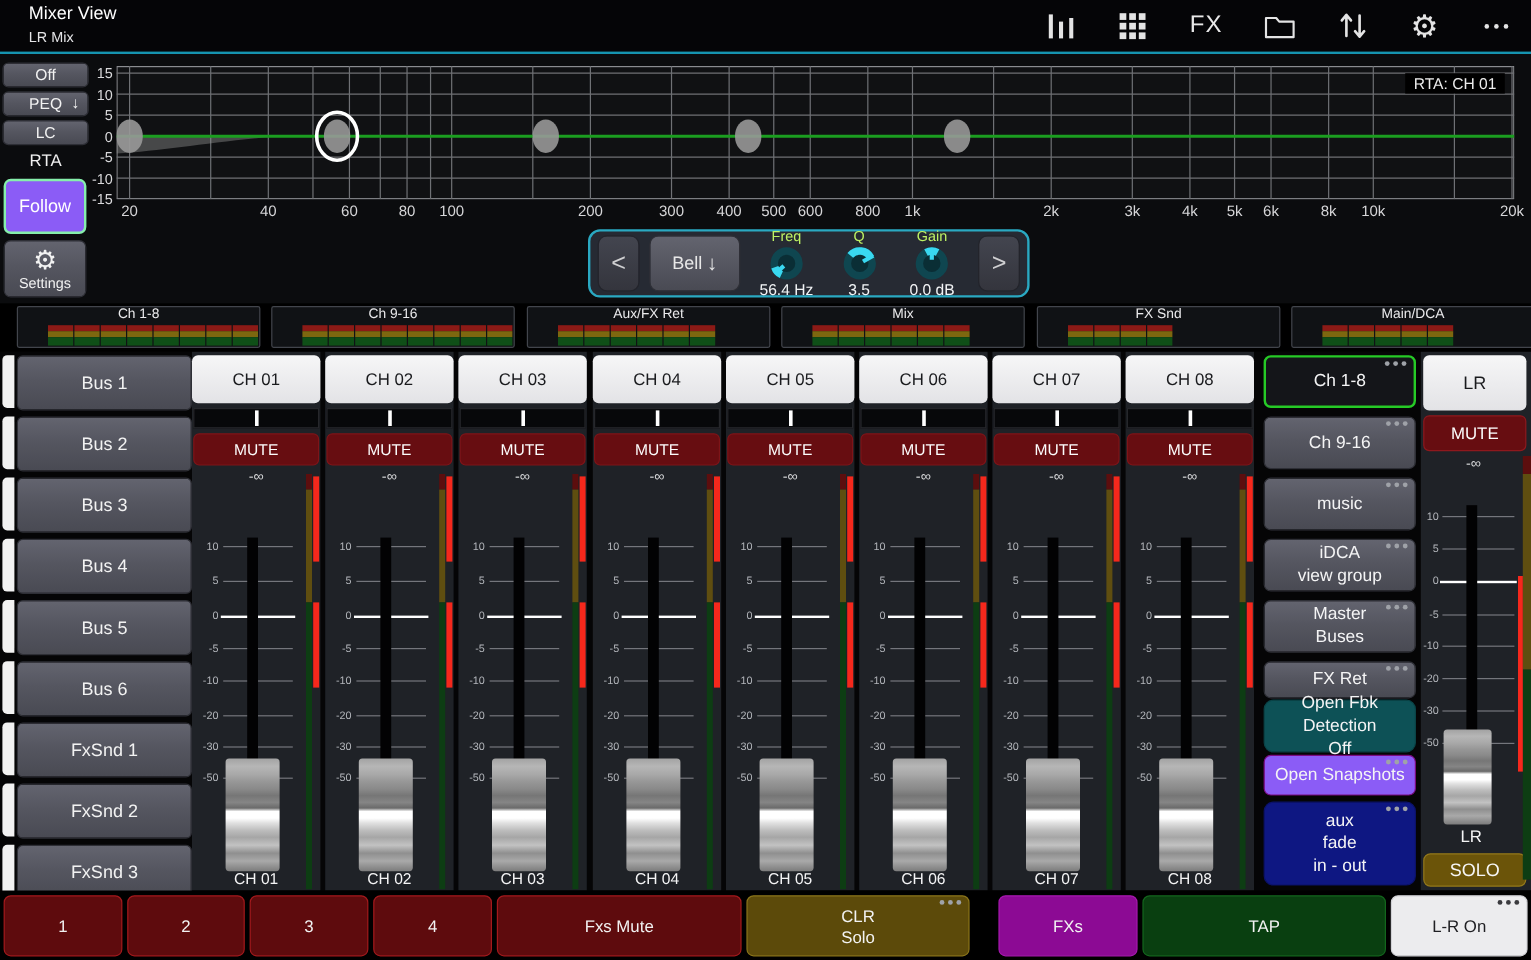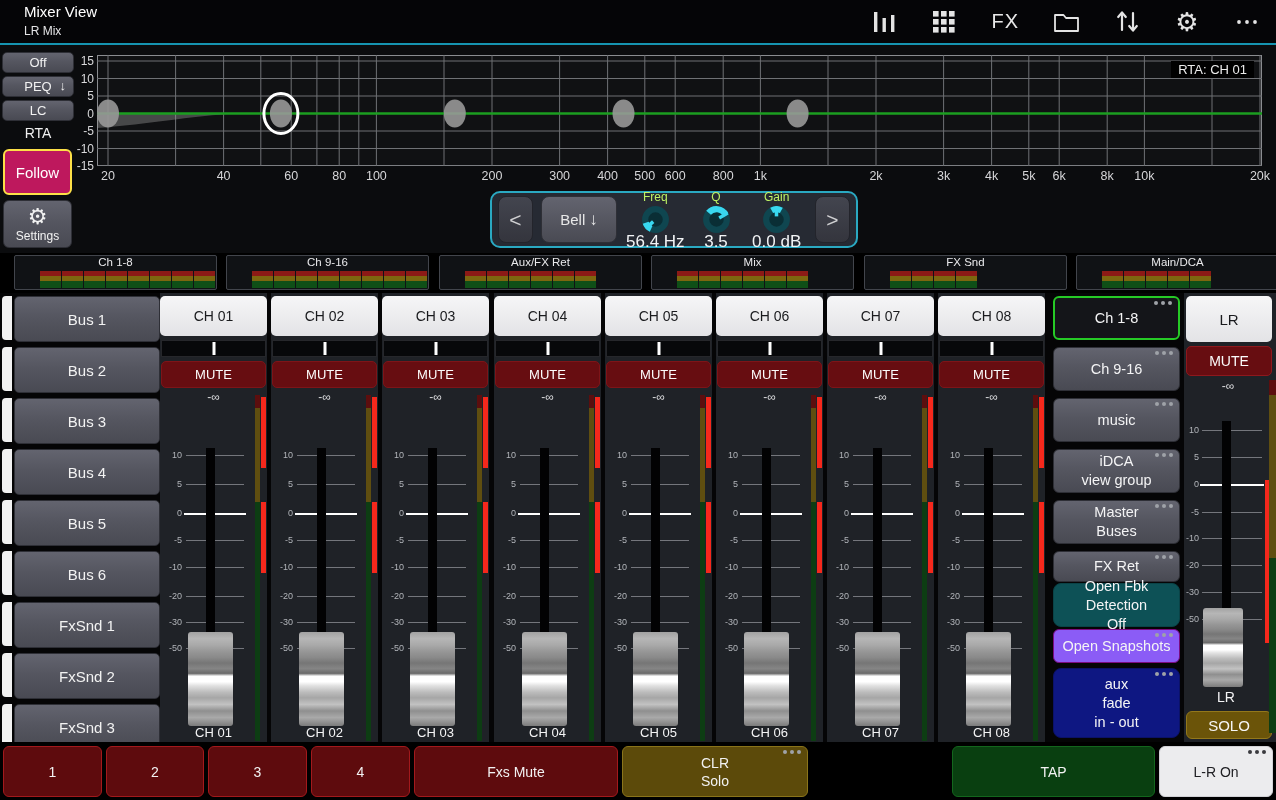--- a/index.html
+++ b/index.html
@@ -17,22 +17,22 @@
   .fx-text{font-size:20px;letter-spacing:1px;color:#e8e8e8;}
   .gear-glyph{font-size:26px;line-height:26px;}
   
   #eq{position:absolute;left:0;top:45px;width:1276px;height:208px;background:#0b0c0e;}
   .mode-btn{position:absolute;left:2px;width:72px;height:21px;font-size:13px;display:flex;
             align-items:center;justify-content:center;box-sizing:border-box;}
   .grey{background:linear-gradient(180deg,#63646f 0%,#555660 45%,#494a53 100%);
         border:1px solid #2e2f36;border-radius:5px;color:#f2f2f2;}
   #peq-arrow{position:absolute;right:7px;top:1px;font-size:13px;font-weight:bold;}
   #rta-label{position:absolute;left:0;top:80px;width:76px;text-align:center;font-size:14px;color:#f0f0f0;}
-  #follow-btn{position:absolute;left:3px;top:104px;width:69px;height:46px;background:#be185d;
-              border:2px solid #fde047;border-radius:6px;color:#fff;font-size:15px;
+  #follow-btn{position:absolute;left:3px;top:104px;width:69px;height:46px;background:#8b5cf6;
+              border:2px solid #86efac;border-radius:6px;color:#fff;font-size:15px;
               display:flex;align-items:center;justify-content:center;box-sizing:border-box;}
   #settings-btn{position:absolute;left:3px;top:155px;width:69px;height:48px;border-radius:6px;
                 display:flex;flex-direction:column;align-items:center;justify-content:center;box-sizing:border-box;}
   #settings-btn .gear-glyph{font-size:22px;line-height:22px;}
   #settings-btn span.lbl{font-size:12px;margin-top:1px;}
   #graph-wrap{position:absolute;left:97px;top:10px;width:1165px;height:111px;}
   #rta-source{position:absolute;right:8px;top:6px;background:#000;color:#ececec;font-size:13px;
               padding:1px 7px;}
   .db-tick{position:absolute;left:72px;width:22px;text-align:right;font-size:12px;color:#d8d8da;
            transform:translateY(-50%);}
@@ -42,21 +42,21 @@
             border:2px solid #2aa9c2;border-radius:10px;box-sizing:border-box;
             display:flex;align-items:center;padding:0 6px;gap:8px;}
   .nav-btn{width:33px;height:45px;background:linear-gradient(180deg,#43454f,#34353d);
            border:1px solid #23242b;border-radius:8px;color:#d0d0d2;font-size:21px;
            display:flex;align-items:center;justify-content:center;}
   #bell-btn{width:74px;height:45px;font-size:15px;gap:4px;display:flex;align-items:center;justify-content:center;
             background:linear-gradient(180deg,#63646f,#494a53);border:1px solid #2e2f36;border-radius:8px;}
   #bell-btn .dd{font-size:17px;font-weight:bold;}
   .knob-group{display:flex;flex-direction:column;align-items:center;justify-content:center;flex:1;}
   .knob-label{font-size:12px;color:#bef264;line-height:13px;}
-  .knob-value{font-size:17px;color:#f2f4f6;line-height:14px;}
+  .knob-value{font-size:13px;color:#f2f4f6;line-height:14px;}
   
   #bridge{position:absolute;left:0;top:253px;width:1276px;height:40px;background:#000;}
   .mb-block{position:absolute;top:2px;height:35px;background:#101215;border:1px solid #42454c;
             border-radius:2px;box-sizing:border-box;}
   .mb-label{position:absolute;left:0;top:0;width:100%;text-align:center;font-size:11.5px;color:#eaeaec;}
   .mb-cell{position:absolute;top:15px;width:21px;height:17px;}
   .mb-cell .r{position:absolute;left:0;top:0;width:100%;height:5px;background:#8c1a16;}
   .mb-cell .o{position:absolute;left:0;top:5px;width:100%;height:5px;background:#7d670f;}
   .mb-cell .g{position:absolute;left:0;top:10px;width:100%;height:7px;background:#0f4f17;}
   
@@ -848,15 +848,16 @@
 </div>
 
 <div id="bottombar">
     <div class="bb-btn bb-red" style="left: 3px; width: 99px;">1</div>
     <div class="bb-btn bb-red" style="left: 106px; width: 98px;">2</div>
     <div class="bb-btn bb-red" style="left: 208px; width: 99px;">3</div>
     <div class="bb-btn bb-red" style="left: 311px; width: 99px;">4</div>
     <div class="bb-btn bb-red" style="left: 414px; width: 204px;">Fxs Mute</div>
     <div class="bb-btn bb-olive" style="left: 622px; width: 186px;">CLR
 Solo<div class="dots"><i></i><i></i><i></i></div></div>
+    <div class="bb-btn bb-purple" style="left: 832px; width: 116px;">FXs</div>
     <div class="bb-btn bb-green" style="left: 952px; width: 203px;">TAP</div>
     <div class="bb-btn bb-light" style="left: 1159px; width: 114px;">L-R  On<div class="dots dark"><i></i><i></i><i></i></div></div>
   </div>
 
 </body></html>

